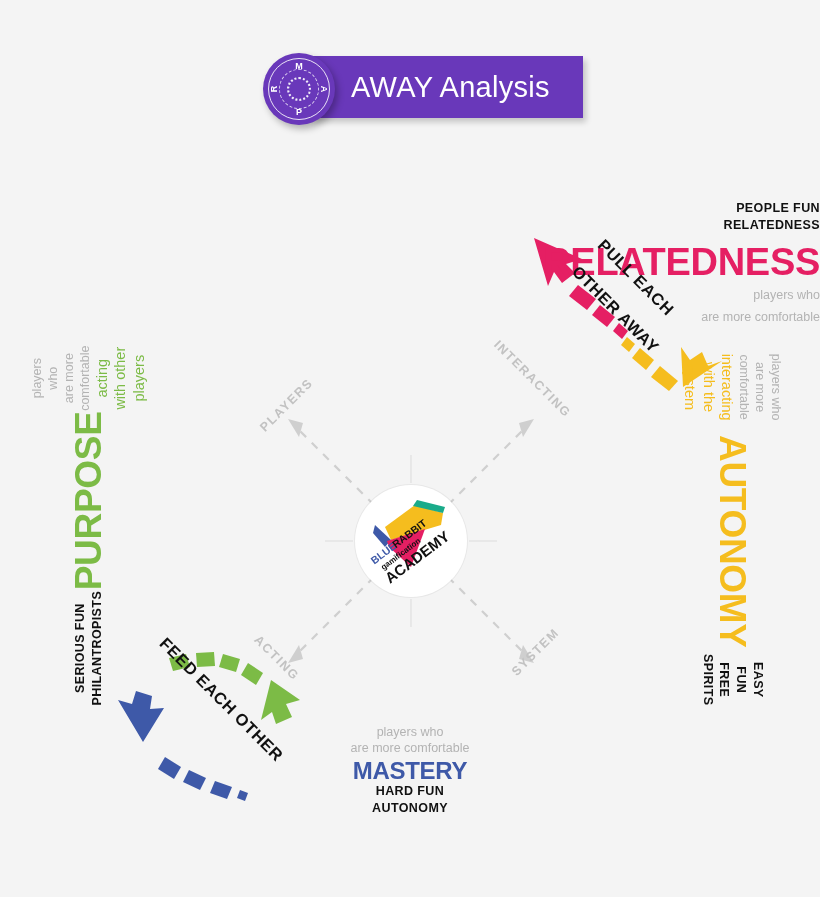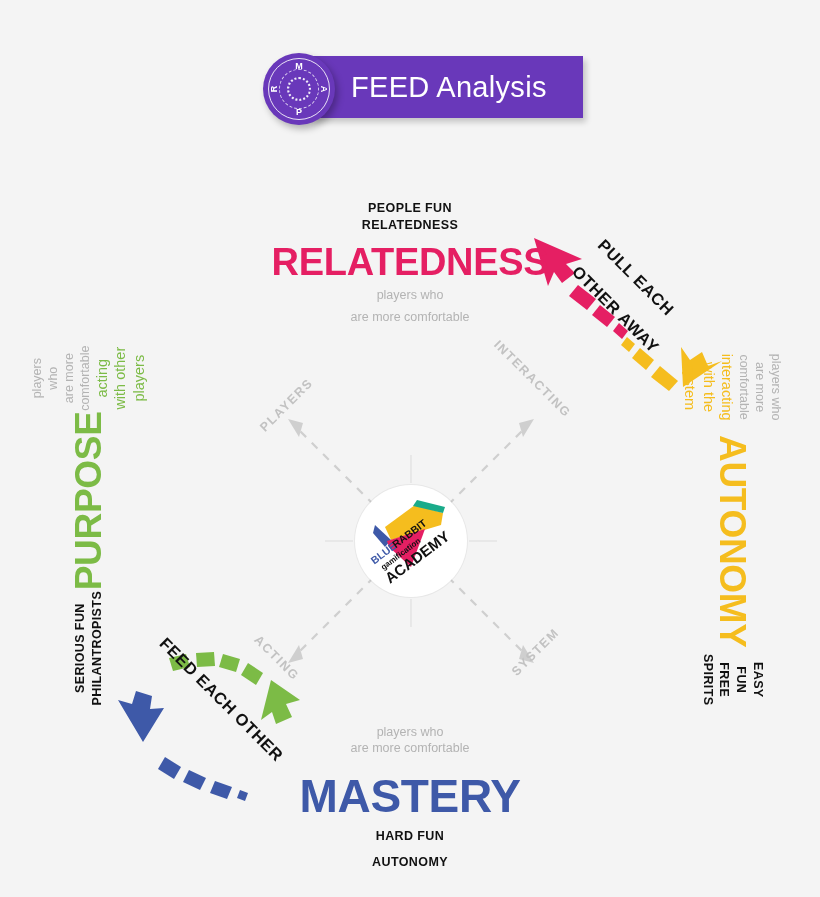--- a/index.html
+++ b/index.html
@@ -134,30 +134,30 @@
     line-height: 1.28;
     font-family: "Liberation Sans", sans-serif;
   }
   .sub-color {
     font-size: 14.5px;
     line-height: 1.28;
     font-family: "Liberation Sans", sans-serif;
   }
 
   
-  #block-relatedness { left: 0; top: 200px; width: 820px; text-align: center; }
+  #block-relatedness { left: 0; top: 200px; width: 820px; text-align: right; }
   #block-relatedness .big { color: #e51f63; font-size: 38px; margin-top: 9px; }
   #block-relatedness .sub-color { color: #e51f63; }
   #block-relatedness .sub-grey { margin-top: 6px; }
 
   
   #block-mastery { left: 0; top: 724px; width: 820px; text-align: center; }
-  #block-mastery .big { color: #3e59a8; font-size: 46px; margin-top: 17px; }
+  #block-mastery .big { color: #3e59a8; font-size: 24px; margin-top: 3px; }
   #block-mastery .sub-color { color: #3e59a8; }
-  #block-mastery .cap { margin-top: 9px; }
+  #block-mastery .cap { }
 
   
   #block-purpose {
     left: -92px; top: 438px;
     width: 360px; height: 175px;
     transform: rotate(-90deg);
     transform-origin: center center;
     display: flex;
     flex-direction: row;
     align-items: center;
@@ -216,21 +216,21 @@
 
   .arrows-svg { position: absolute; left: 0; top: 0; width: 820px; height: 897px; pointer-events: none; }
 </style>
 </head>
 <body>
 
 <div id="stage">
 
   <div class="header-wrap">
     <div class="header-bar">
-      <span class="header-title">FEED Analysis</span>
+      <span class="header-title">AWAY Analysis</span>
     </div>
     <div class="badge">
       <div class="badge-inner-ring"></div>
       <div class="badge-dash-ring"></div>
       <div class="badge-dot-ring"></div>
       <span class="badge-letter bl-n">M</span>
       <span class="badge-letter bl-s">P</span>
       <span class="badge-letter bl-w">R</span>
       <span class="badge-letter bl-e">A</span>
     </div>

